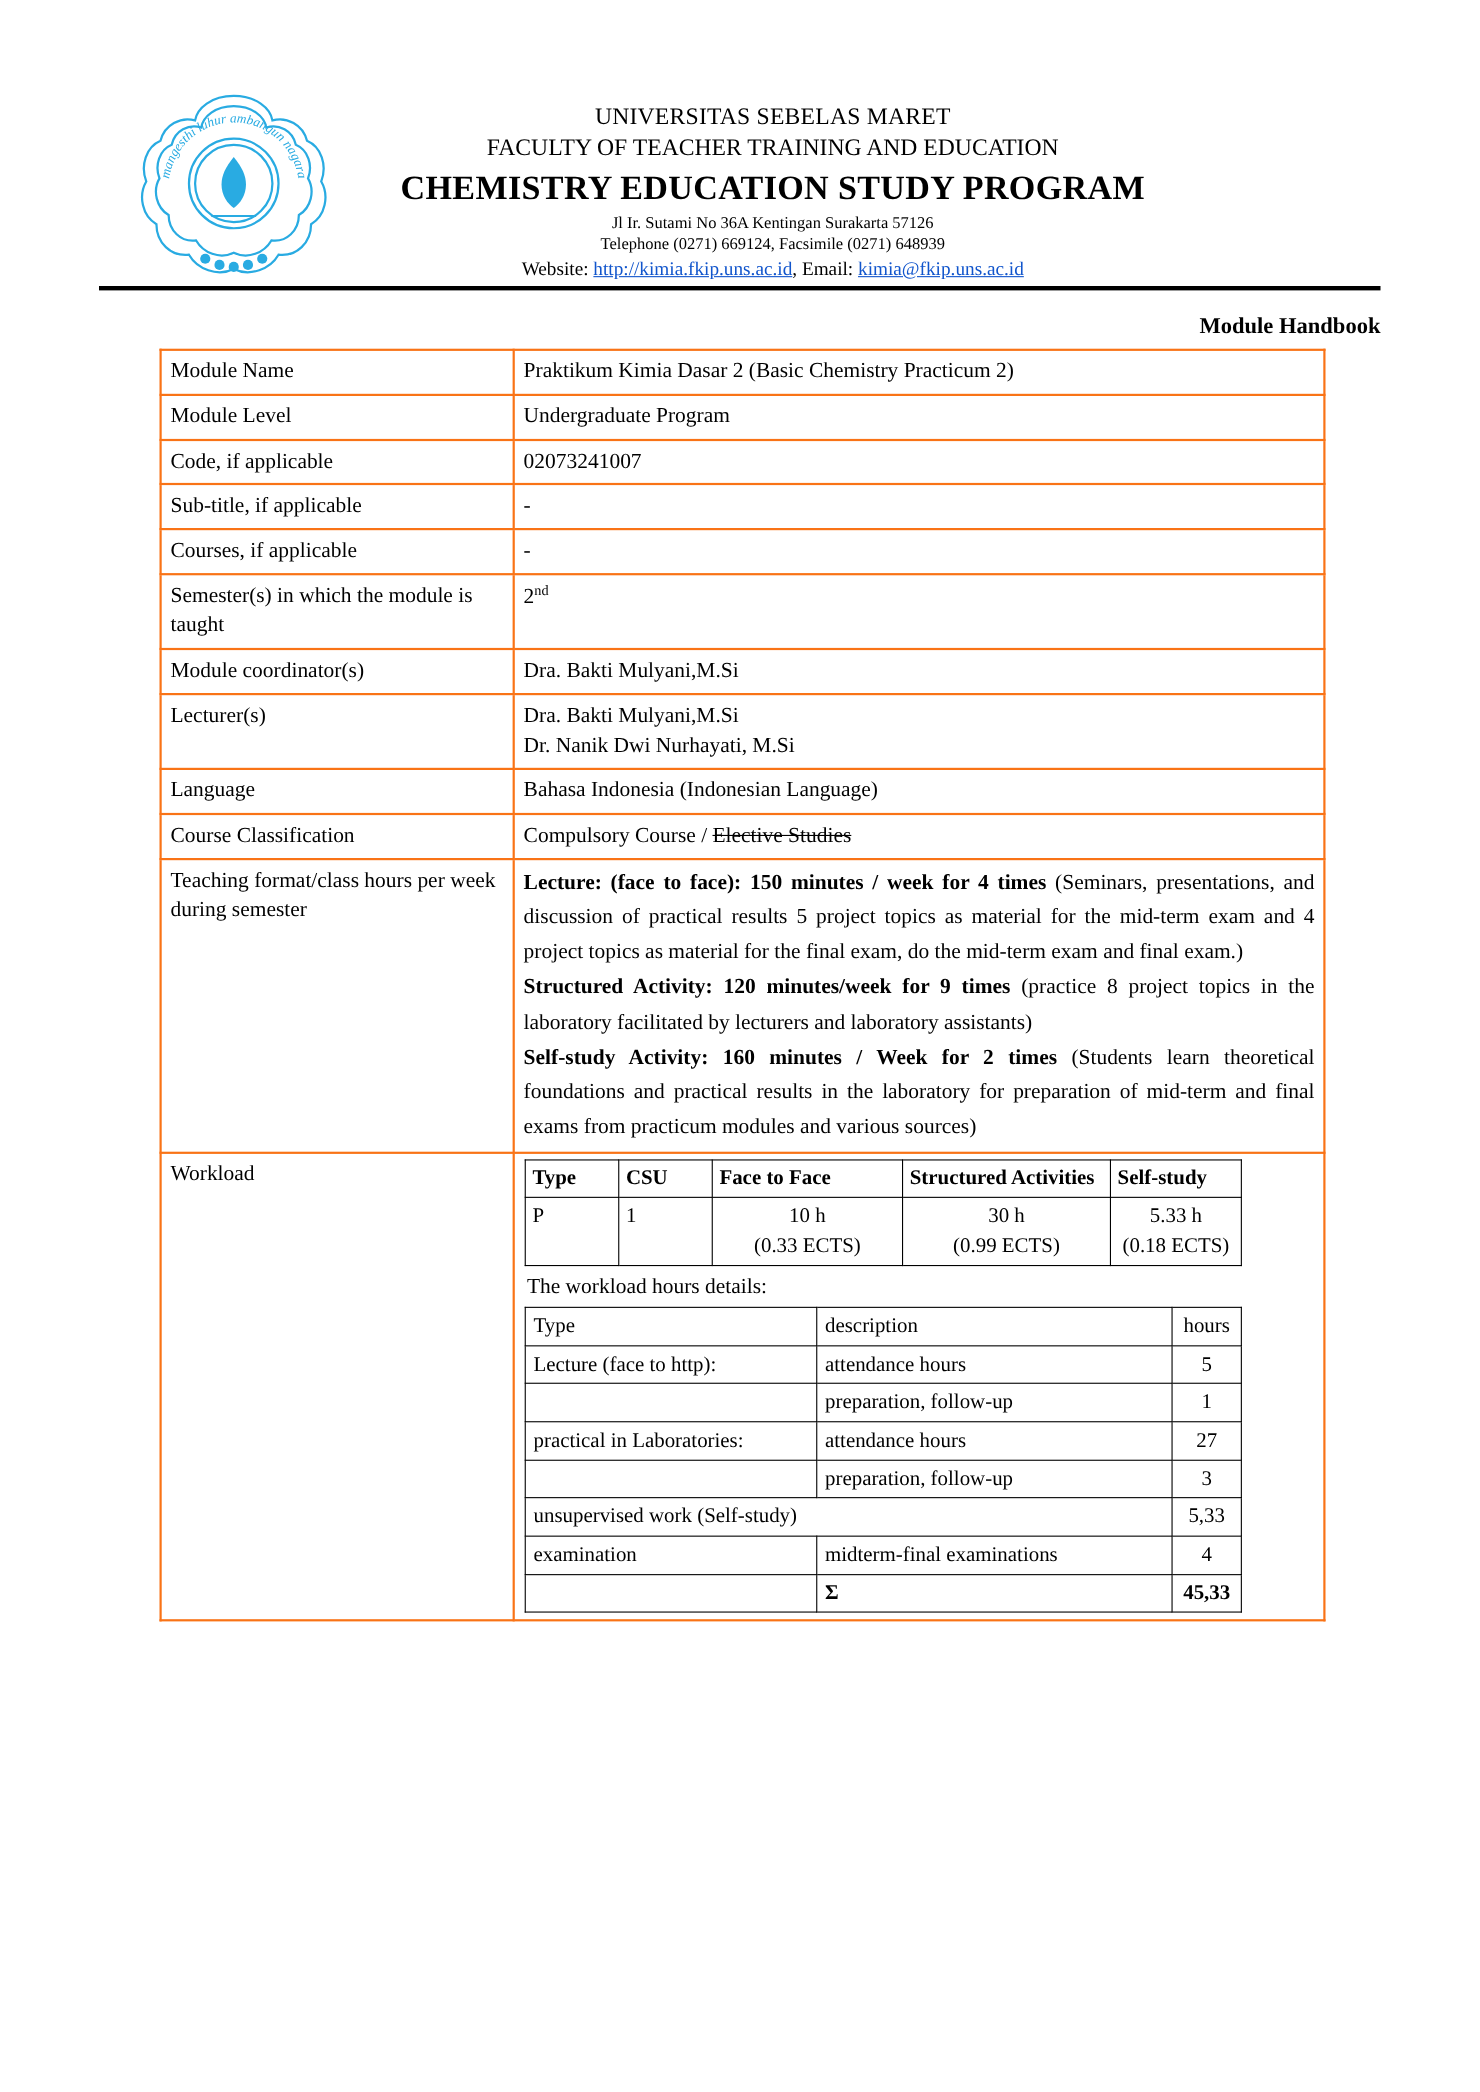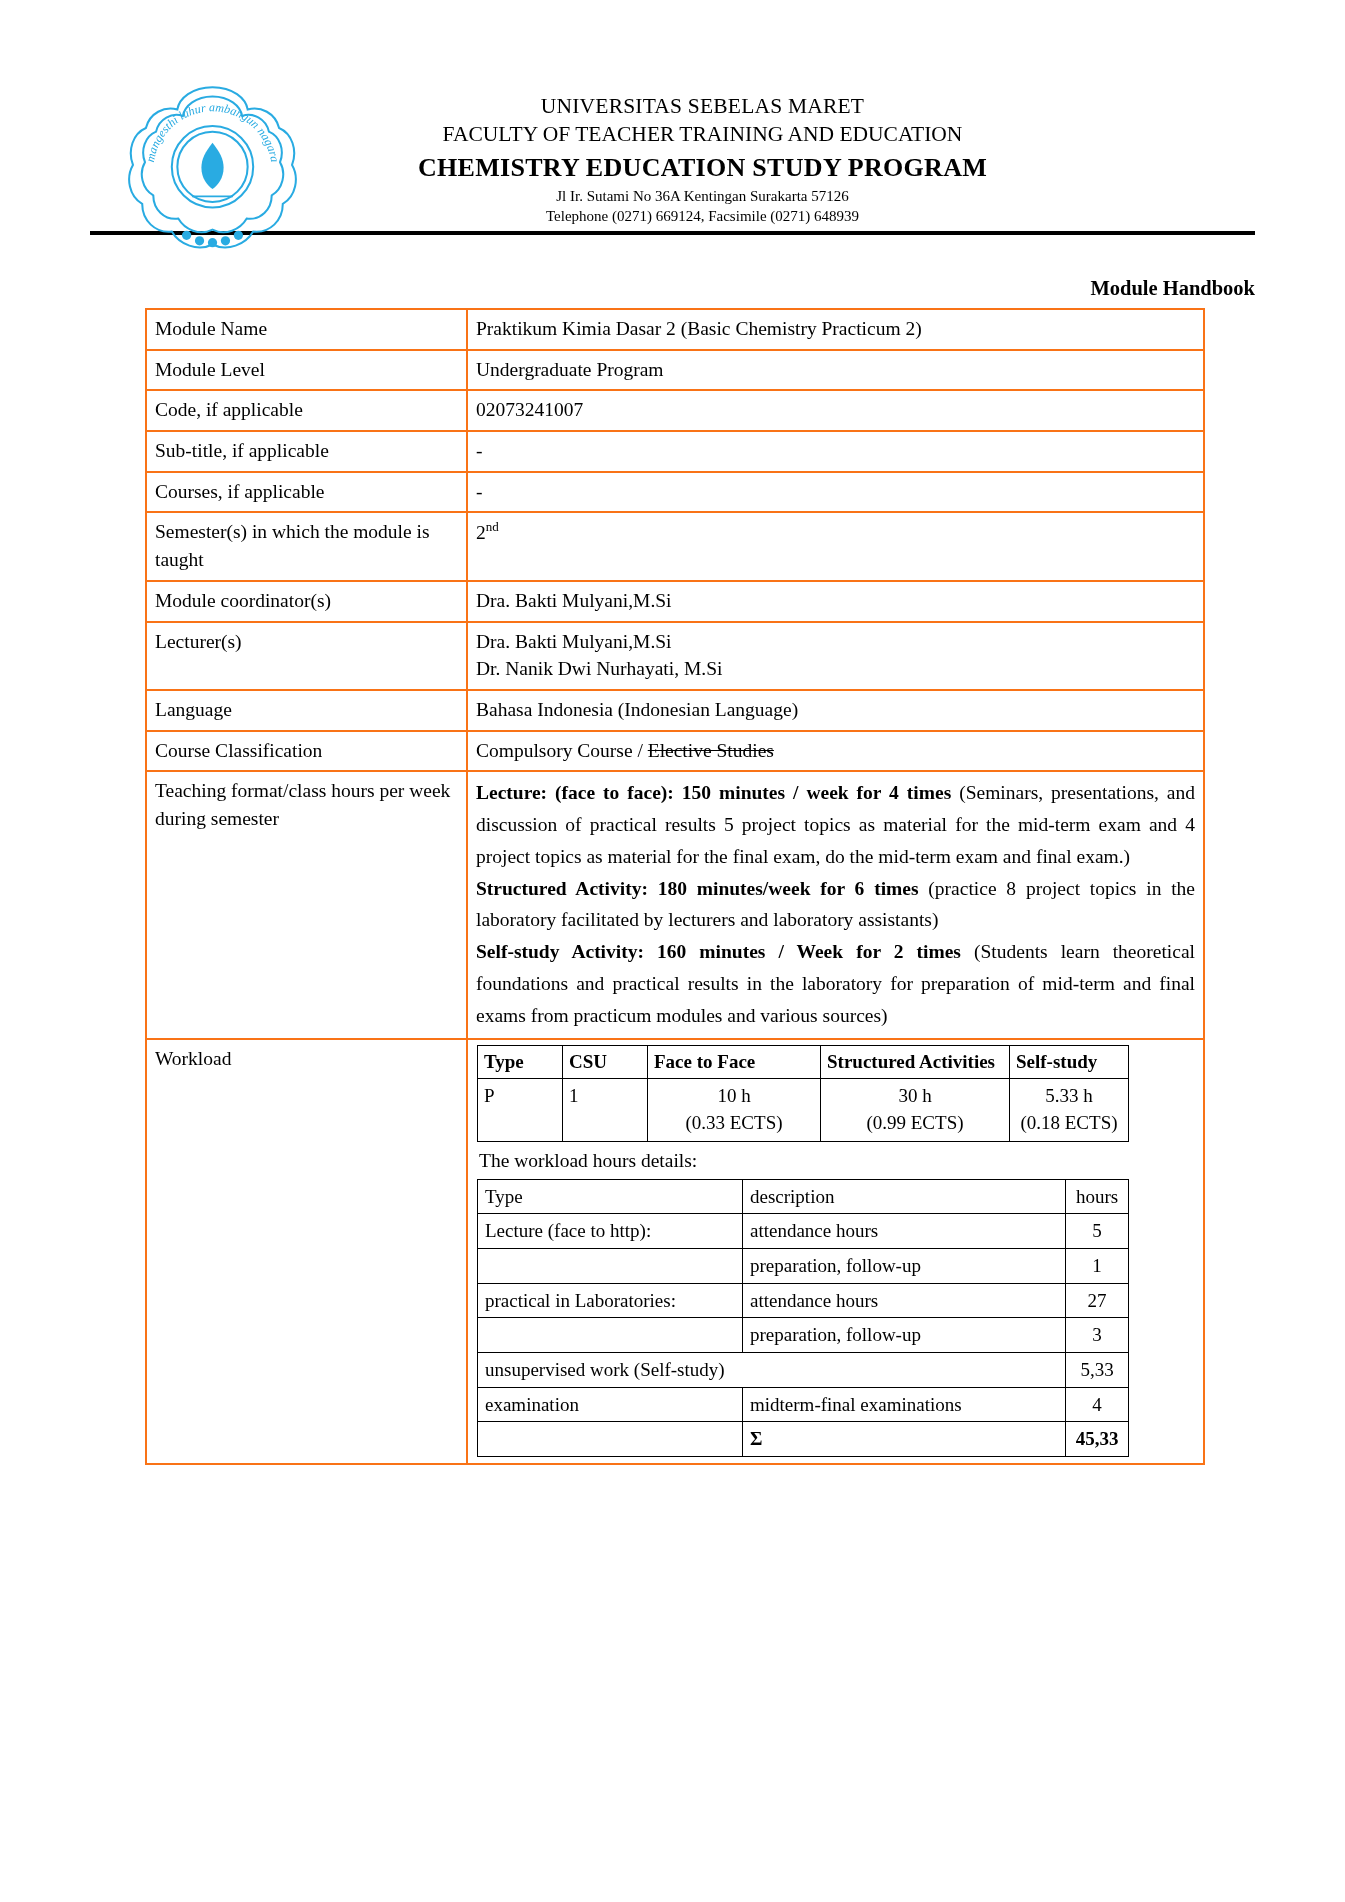--- a/index.html
+++ b/index.html
@@ -40,21 +40,21 @@
     line-height: 1.32;
   }
   .head-line1 {
     font-size: 21.5px;
     letter-spacing: .2px;
   }
   .head-line2 {
     font-size: 21.5px;
   }
   .head-line3 {
-    font-size: 26px;
+    font-size: 31px;
     font-weight: bold;
     letter-spacing: .3px;
     padding: 2px 0 2px 0;
   }
   .head-line4, .head-line5 {
     font-size: 15px;
   }
   .head-line6 {
     font-size: 17.5px;
   }
@@ -194,20 +194,21 @@
         </g>
       </svg>
     </div>
 
     <div class="head-text">
       <div class="head-line1">UNIVERSITAS SEBELAS MARET</div>
       <div class="head-line2">FACULTY OF TEACHER TRAINING AND EDUCATION</div>
       <div class="head-line3">CHEMISTRY EDUCATION STUDY PROGRAM</div>
       <div class="head-line4">Jl Ir. Sutami No 36A Kentingan Surakarta 57126</div>
       <div class="head-line5">Telephone (0271) 669124, Facsimile (0271) 648939</div>
+      <div class="head-line6"><span>Website: </span><a href="#">http://kimia.fkip.uns.ac.id</a><span>, Email: </span><a href="#">kimia@fkip.uns.ac.id</a></div>
     </div>
     <hr class="rule">
   </div>
 
   <div class="doc-title">Module Handbook</div>
 
   <table class="main">
     <tbody>
       <tr>
         <td class="label">Module Name</td>
@@ -250,21 +251,21 @@
       </tr>
       <tr>
         <td class="label">Course Classification</td>
         <td class="value"><span>Compulsory Course / </span><span class="strike">Elective Studies</span></td>
       </tr>
 
       <tr>
         <td class="label">Teaching format/class hours per week during semester</td>
         <td class="value tf">
           <p><b>Lecture: (face to face): 150 minutes / week for 4 times</b><span> (Seminars, presentations, and discussion of practical results 5 project topics as material for the mid-term exam and 4 project topics as material for the final exam, do the mid-term exam and final exam.)</span></p>
-          <p><b>Structured Activity: 180 minutes/week for 6 times</b><span> (practice 8 project topics in the laboratory facilitated by lecturers and laboratory assistants)</span></p>
+          <p><b>Structured Activity: 120 minutes/week for 9 times</b><span> (practice 8 project topics in the laboratory facilitated by lecturers and laboratory assistants)</span></p>
           <p><b>Self-study Activity: 160 minutes / Week for 2 times</b><span> (Students learn theoretical foundations and practical results in the laboratory for preparation of mid-term and final exams from practicum modules and various sources)</span></p>
         </td>
       </tr>
 
       <tr>
         <td class="label">Workload</td>
         <td class="value workload-cell">
           <div class="wl-wrap">
 
             <table class="wl1">

